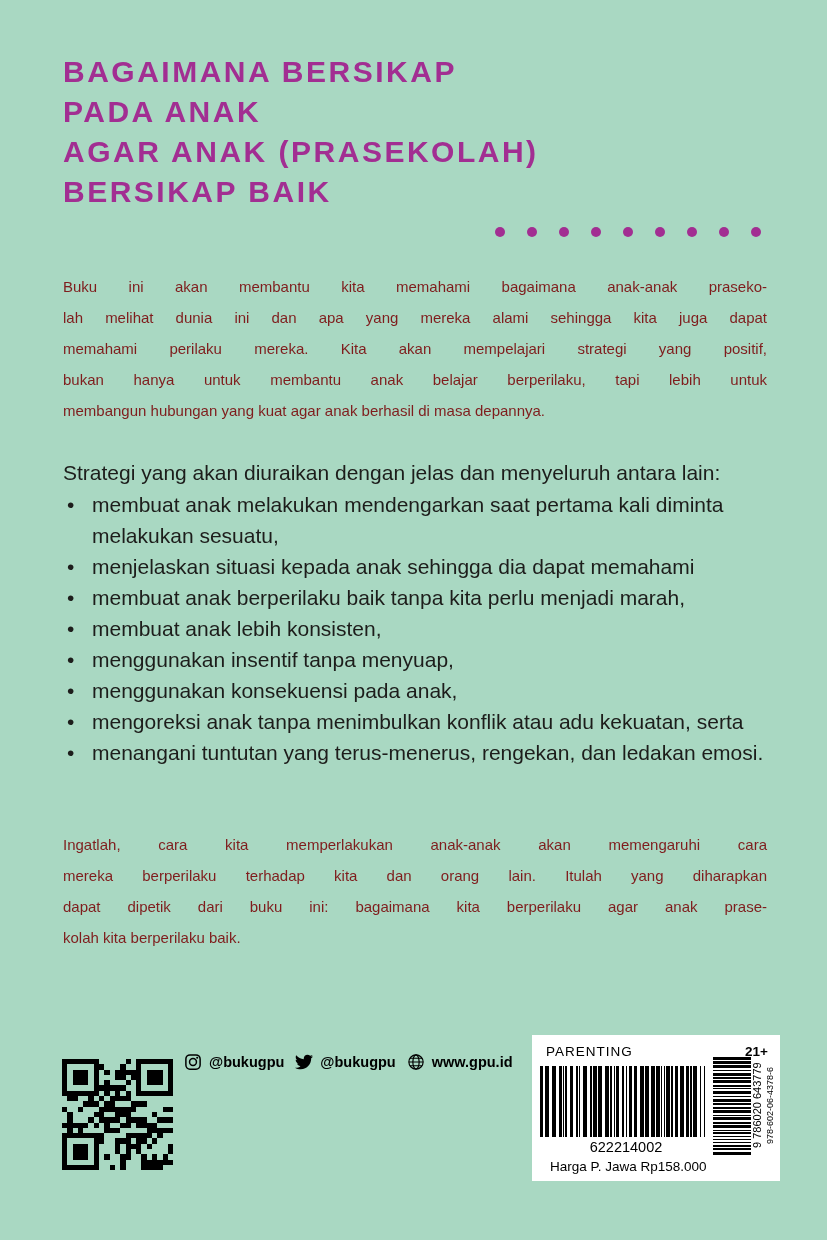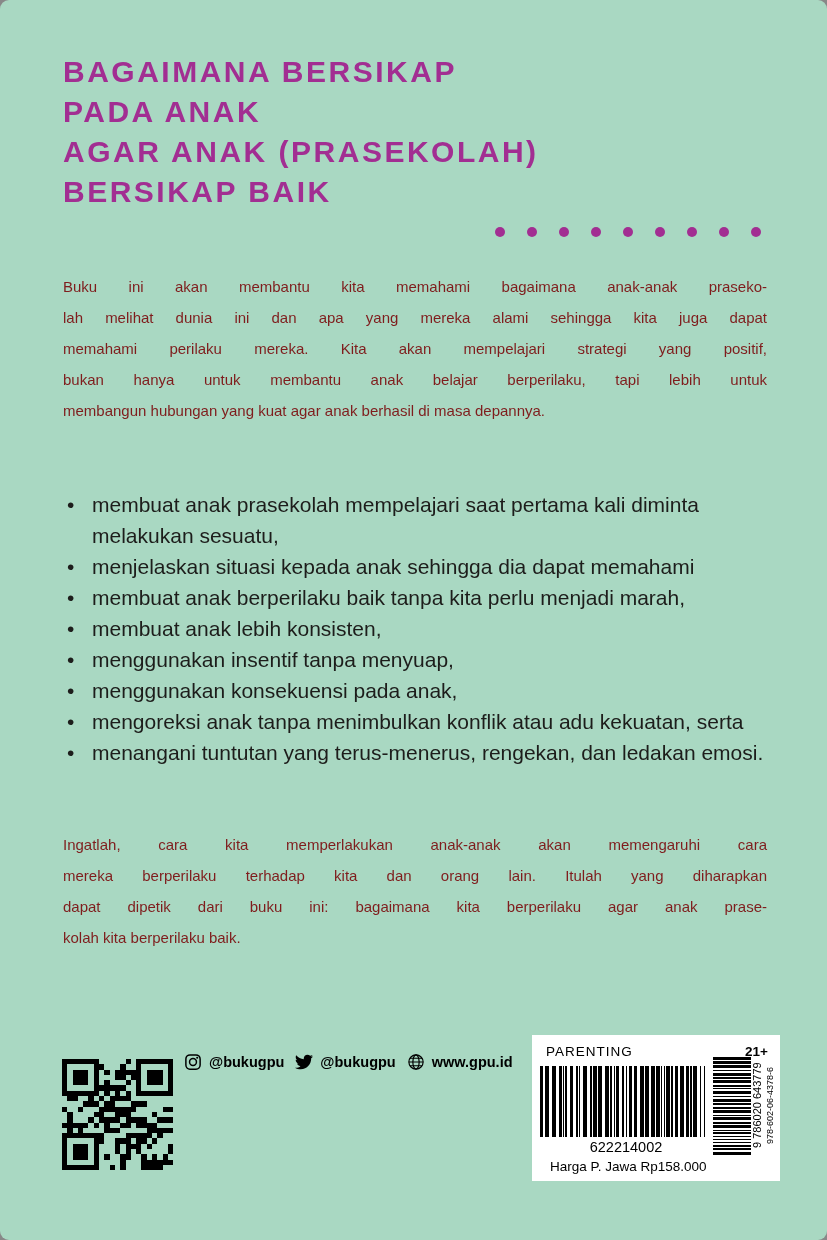--- a/index.html
+++ b/index.html
@@ -1,17 +1,17 @@
 <!DOCTYPE html>
 <html><head>
 <meta charset="utf-8">
 <style>
   html,body{margin:0;padding:0;background:#888;}
   .cover{position:relative;width:827px;height:1240px;background:#a9d8c2;
-         font-family:"Liberation Sans",sans-serif;overflow:hidden;border-radius:9px;}
+         font-family:"Liberation Sans",sans-serif;overflow:hidden;}
 
   
   .title{position:absolute;left:63px;top:52px;color:#a22e92;font-weight:bold;
          font-size:30px;line-height:40px;letter-spacing:2.5px;}
   .title .ln{white-space:nowrap;}
 
   
   .dots{position:absolute;left:495px;top:227px;display:flex;gap:22px;}
   .dots i{width:10px;height:10px;border-radius:50%;background:#a22e92;display:block;}
 
@@ -85,25 +85,26 @@
     </div>
 
   <div class="para intro">
       <div class="ln j">Buku ini akan membantu kita memahami bagaimana anak-anak praseko-</div>
       <div class="ln j">lah melihat dunia ini dan apa yang mereka alami sehingga kita juga dapat</div>
       <div class="ln j">memahami perilaku mereka. Kita akan mempelajari strategi yang positif,</div>
       <div class="ln j">bukan hanya untuk membantu anak belajar berperilaku, tapi lebih untuk</div>
       <div class="ln">membangun hubungan yang kuat agar anak berhasil di masa depannya.</div>
     </div>
 
+  <div class="lead">Strategi yang akan diuraikan dengan jelas dan menyeluruh antara lain:</div>
 
   <ul class="bullets">
       <li>
         <span class="bg">•</span>
-        <div>membuat anak prasekolah mempelajari saat pertama kali diminta</div>
+        <div>membuat anak melakukan mendengarkan saat pertama kali diminta</div>
         <div>melakukan sesuatu,</div>
       </li>
       <li>
         <span class="bg">•</span>
         <div>menjelaskan situasi kepada anak sehingga dia dapat memahami</div>
       </li>
       <li>
         <span class="bg">•</span>
         <div>membuat anak berperilaku baik tanpa kita perlu menjadi marah,</div>
       </li>

